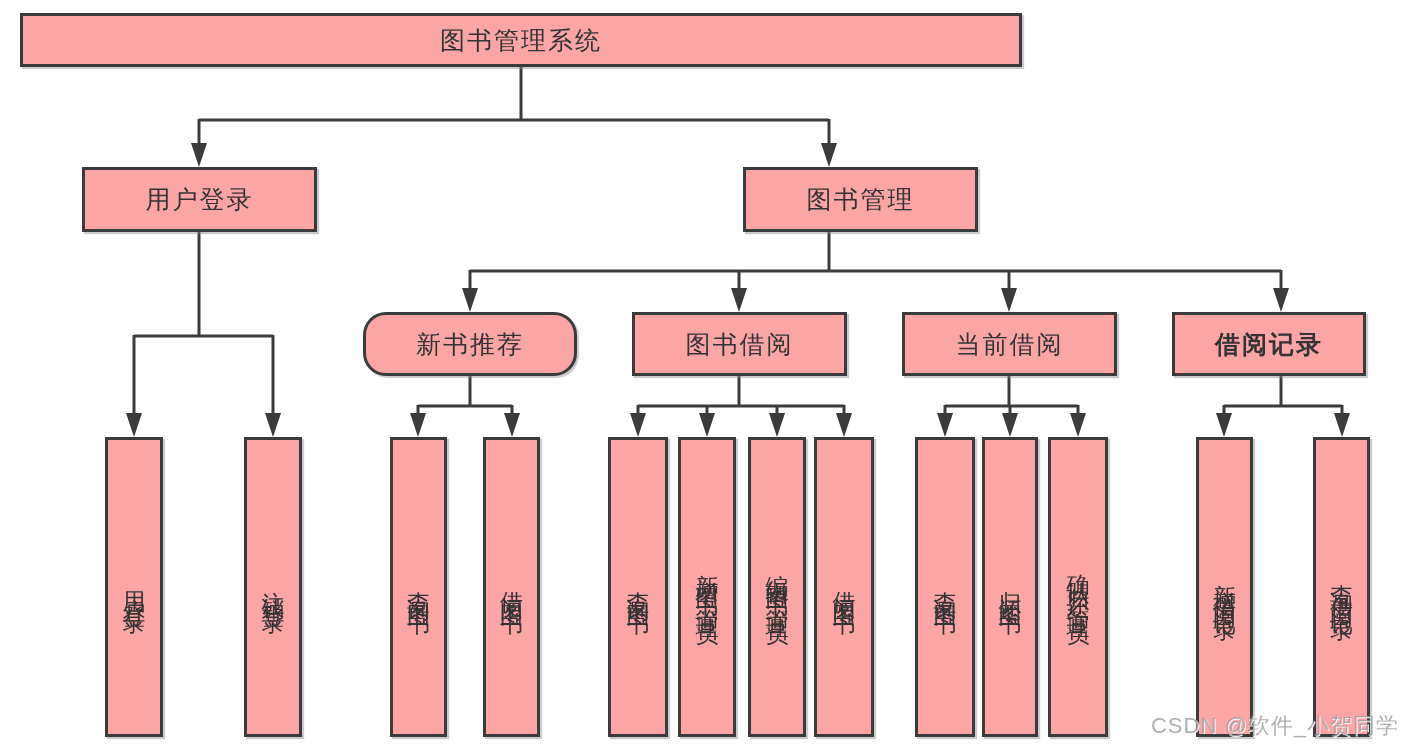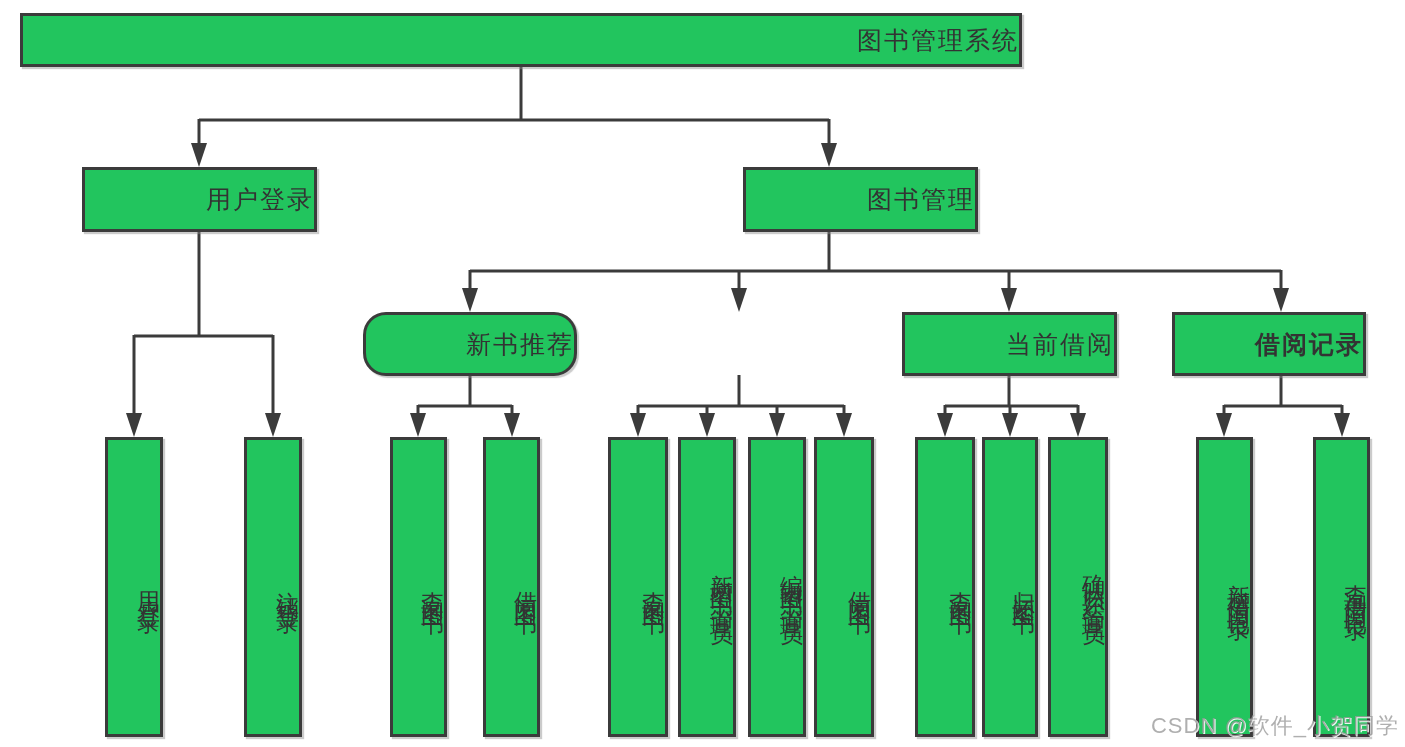--- a/index.html
+++ b/index.html
@@ -19,26 +19,26 @@
     position: absolute;
     left: 0;
     top: 0;
     width: 1405px;
     height: 747px;
     pointer-events: none;
   }
   .node {
     position: absolute;
     box-sizing: border-box;
-    background: #22c55e;
+    background: #fca5a5;
     border: 3px solid #3b3b3b;
     box-shadow: 2px 2px 1px rgba(140,140,140,0.45);
     display: flex;
     align-items: center;
-    justify-content: flex-end;
+    justify-content: center;
     color: #333333;
   }
   .hbox {
     font-size: 25px;
     letter-spacing: 2px;
     white-space: nowrap;
   }
   .vbox .vtext {
     writing-mode: vertical-rl;
     text-orientation: mixed;
@@ -138,20 +138,23 @@
   <div class="node hbox" style="left:82px; top:167px; width:235px; height:65px;">
     <span>用户登录</span>
   </div>
   <div class="node hbox" style="left:712px; top:167px; width:235px; height:65px;margin-left:31px;">
     <span>图书管理</span>
   </div>
 
   <div class="node hbox" style="left:363px; top:312px; width:214px; height:64px;border-radius:23px;">
     <span>新书推荐</span>
   </div>
+  <div class="node hbox" style="left:632px; top:312px; width:215px; height:64px;">
+    <span>图书借阅</span>
+  </div>
   <div class="node hbox" style="left:902px; top:312px; width:215px; height:64px;">
     <span>当前借阅</span>
   </div>
   <div class="node hbox" style="left:1172px; top:312px; width:194px; height:64px;font-weight:bold;">
     <span>借阅记录</span>
   </div>
 
   <div class="node vbox" style="left:105px; top:437px; width:58px; height:300px;">
     <span class="vtext">用户登录</span>
   </div>

